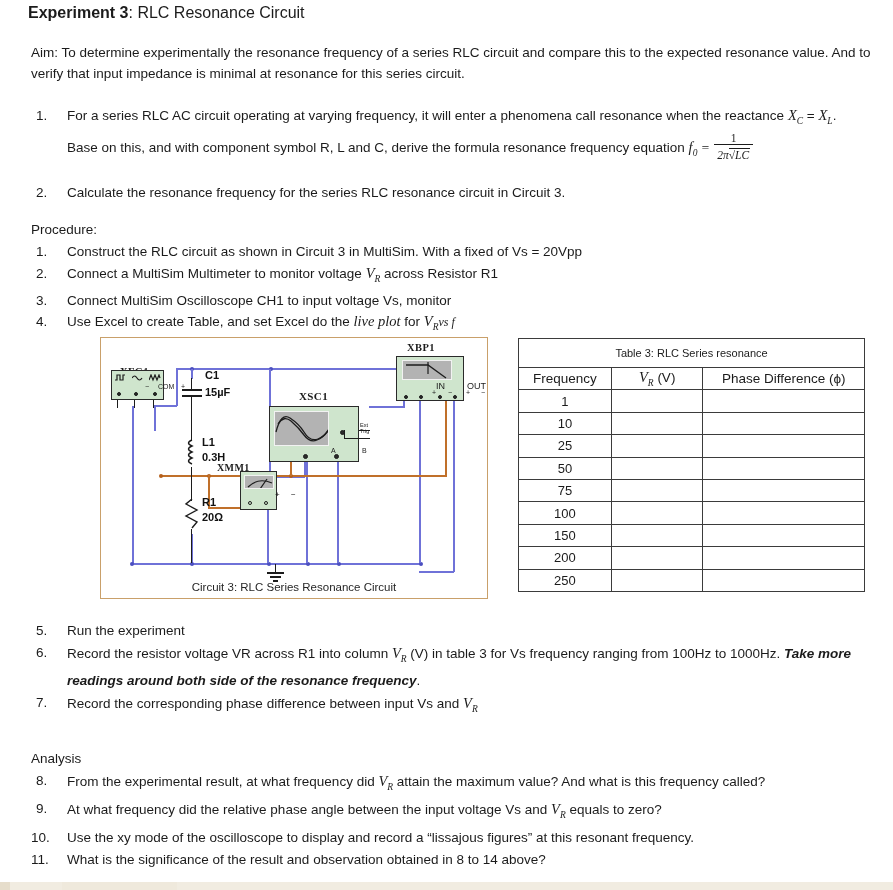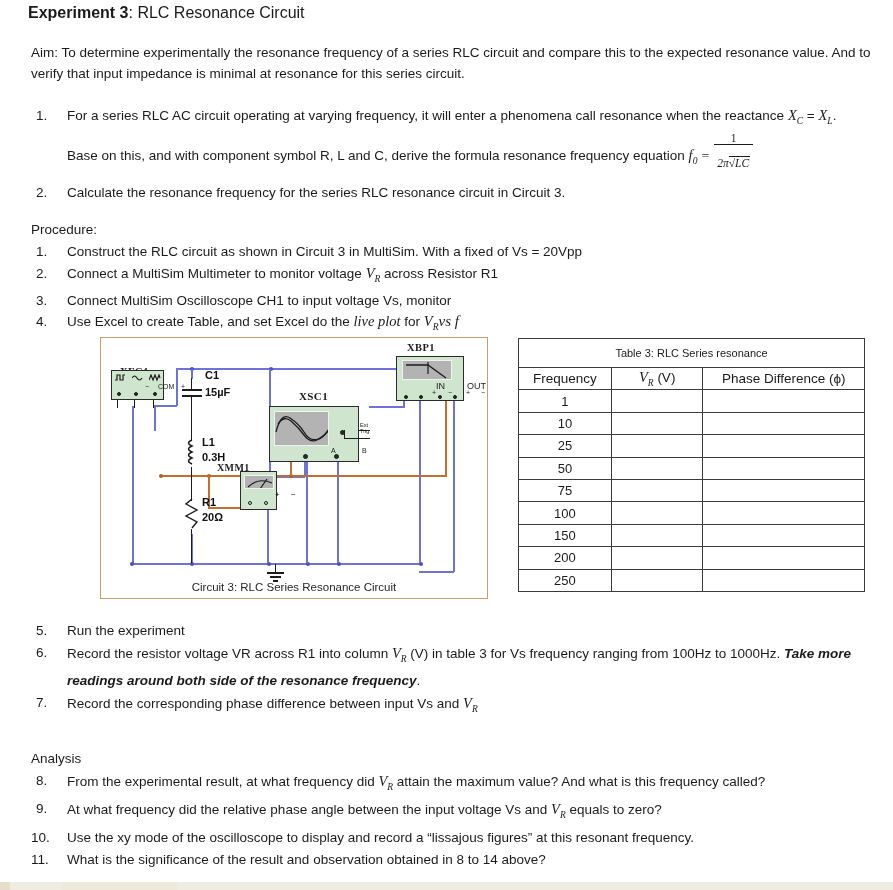--- a/index.html
+++ b/index.html
@@ -40,21 +40,21 @@
   b.bi { font-style:italic; font-weight:bold; }
 
   
   .var { font-family:"Liberation Serif", serif; font-style:italic; font-size:14.5px; }
   .var sub { font-size:9.5px; font-style:italic; }
   .mathi { font-family:"Liberation Serif", serif; font-style:italic; }
 
   
   .frac { display:inline-block; vertical-align:-0.55em; text-align:center; font-family:"Liberation Serif", serif; line-height:1.05; margin:0 1px; }
   .frac .nu { font-size:11.5px; display:block; padding:0 3px; }
-  .frac .de { font-size:11.5px; display:block; border-top:1px solid #1b1b1b; padding:12px 3px; font-style:italic; }
+  .frac .de { font-size:11.5px; display:block; border-top:1px solid #1b1b1b; padding:4px 3px; font-style:italic; }
   .sqrt { border-top:1px solid #1b1b1b; padding:0 1px 0 0; }
 
   
   .circuit-frame {
     position:absolute; left:100px; top:337px; width:388px; height:262px;
     border:1.5px solid #c9a06a; background:#ffffff;
   }
   .cap { position:absolute; left:0; width:100%; bottom:5px; text-align:center;
          font-size:11.5px; color:#262626; font-family:"Liberation Sans", sans-serif;margin-top:36px; }
 
@@ -126,21 +126,21 @@
     <div class="li">
       <span class="num">2.</span>
       <span><span>Connect a MultiSim Multimeter to monitor voltage </span><span class="var"><span>V</span><sub>R</sub></span><span> across Resistor R1</span></span>
     </div>
     <div class="li">
       <span class="num">3.</span>
       <span>Connect MultiSim Oscilloscope CH1 to input voltage Vs, monitor</span>
     </div>
     <div class="li">
       <span class="num">4.</span>
-      <span><span>Use Excel to create Table, and set Excel do the </span><span class="mathi" style="font-size:14.5px">live plot</span><span> for </span><span class="var"><span>V</span><sub>R</sub></span><span class="mathi" style="font-size:15px">vs f</span></span>
+      <span><span>Use Excel to create Table, and set Excel do the </span><span class="mathi" style="font-size:14.5px">live plot</span><span> for </span><span class="var"><span>V</span><sub>R</sub></span><span class="mathi" style="font-size:12px">vs f</span></span>
     </div>
   </div>
 
   <div class="circuit-frame">
 
     <div class="wire wireV" style="left:53px; top:68px; height:25px;"></div>
     <div class="wire wireH" style="left:53px; top:67px; width:23px;"></div>
     <div class="wire wireV" style="left:75px; top:31px; height:37px;"></div>
     <div class="wire wireH" style="left:75px; top:30px; width:228px;"></div>
     <div class="wire wireV" style="left:302px; top:30px; height:39px;"></div>

